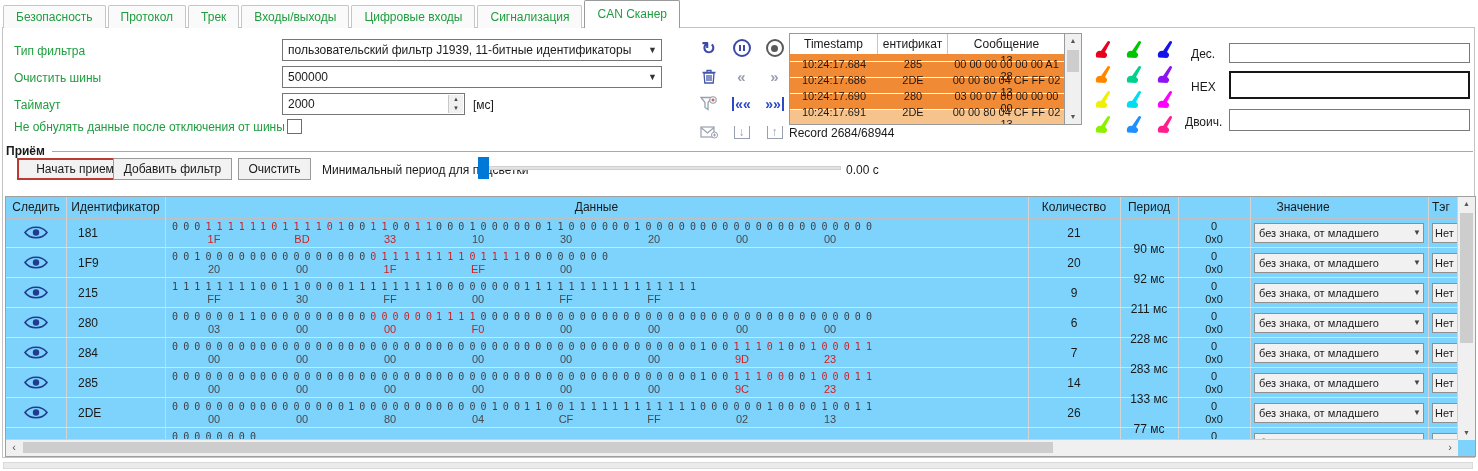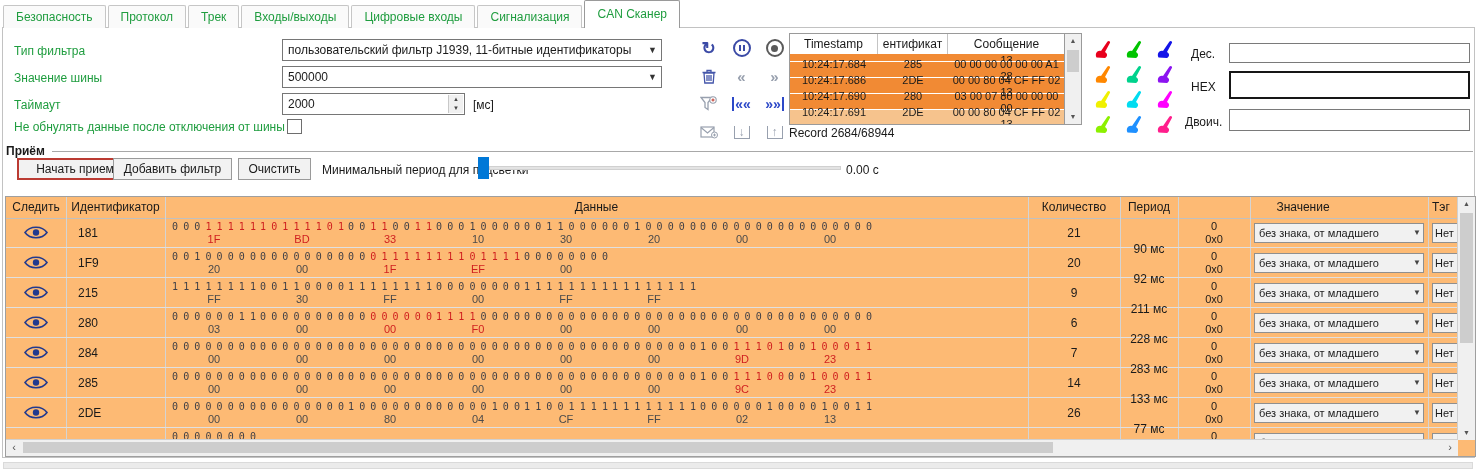--- a/index.html
+++ b/index.html
@@ -70,21 +70,21 @@
   
   .grpline{position:absolute;background:#a8a8a8;height:1px;}
   .btn{position:absolute;height:22px;background:#f2f2f2;border:1px solid #9a9a9a;box-sizing:border-box;
        text-align:center;line-height:20px;cursor:pointer;white-space:nowrap;}
   .btn.hot{border:1px solid #bb3b33;box-shadow:0 0 0 1px #bb3b33 inset;}
   .sl-thumb{position:absolute;left:478px;top:157px;width:11px;height:22px;background:#0078d7;cursor:pointer;}
   .sl-track{position:absolute;left:489px;top:166px;width:352px;height:4px;background:#e3e3e3;
             border:1px solid #d0d0d0;box-sizing:border-box;cursor:pointer;}
   
   #maintable{position:absolute;left:5px;top:196px;width:1471px;height:261px;border:1px solid #9f9f9f;
-             box-sizing:border-box;background:#fdba74;}
+             box-sizing:border-box;background:#7dd3fc;}
   .thead{position:relative;height:21px;line-height:21px;border-bottom:1px solid #c0c0c0;}
   .th{position:absolute;top:0;text-align:center;white-space:nowrap;overflow:hidden;}
   .vline{position:absolute;top:0;height:244px;width:1px;background:#d4d4d4;z-index:0;}
   #tbody{position:absolute;top:21px;left:0;right:17px;bottom:16px;overflow:hidden;}
   .trow{position:relative;height:30px;border-bottom:1px solid #e0e0e0;box-sizing:border-box;}
   .trow.pr{height:14px;overflow:hidden;border-bottom:none;}
   .c-watch{position:absolute;left:0;top:8px;width:60px;text-align:center;cursor:pointer;}
   .c-id{position:absolute;left:72px;top:8px;width:99px;}
   .bgrp{position:absolute;top:3px;width:84px;}
   .bits{display:flex;justify-content:space-between;height:12px;
@@ -122,21 +122,21 @@
       <div class="tab">Цифровые входы</div>
       <div class="tab">Сигнализация</div>
       <div class="tab active">CAN Сканер</div>
     </div>
 
   <div class="glabel" style="left:14px;top:44px">Тип фильтра</div>
   <div class="combo" style="left:282px;top:39px;width:380px">
     <span>пользовательский фильтр J1939, 11-битные идентификаторы</span>
     <span class="ar">▼</span>
   </div>
-  <div class="glabel" style="left:14px;top:71px">Значение шины</div>
+  <div class="glabel" style="left:14px;top:71px">Очистить шины</div>
   <div class="combo" style="left:282px;top:66px;width:380px">
     <span>500000</span>
     <span class="ar">▼</span>
   </div>
   <div class="glabel" style="left:14px;top:98px">Таймаут</div>
   <div class="spin">
     <span>2000</span>
     <span class="spb">
         <span>▲</span>
         <span>▼</span>

